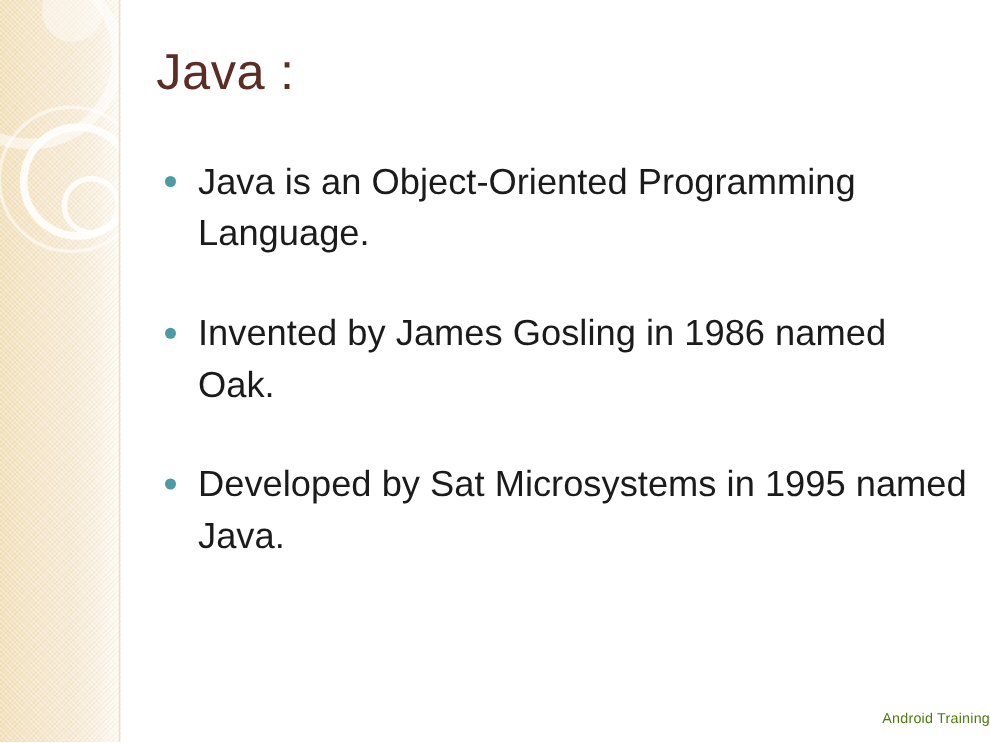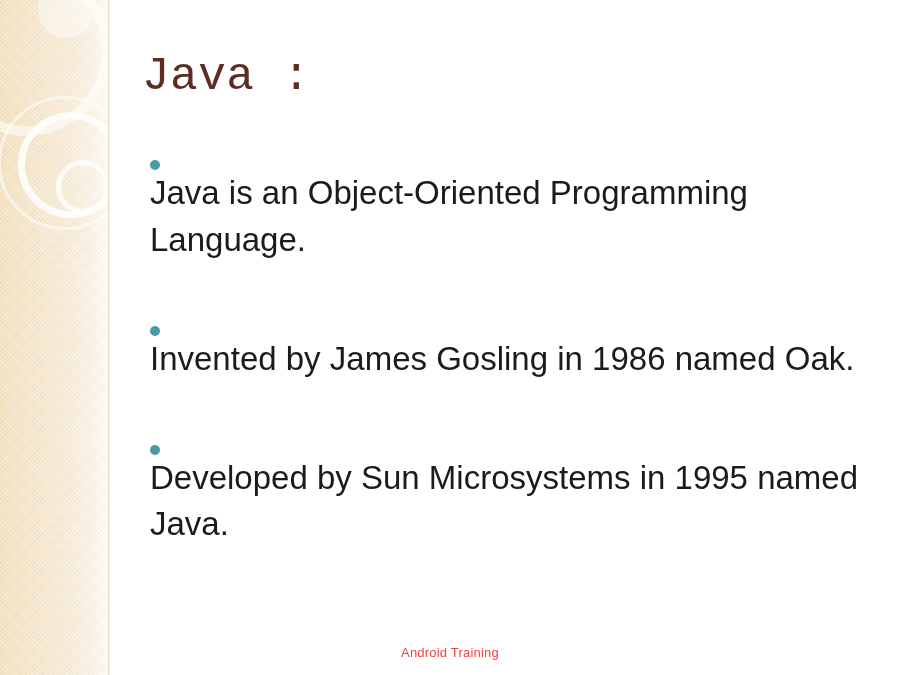--- a/index.html
+++ b/index.html
@@ -92,42 +92,41 @@
     left: 56px; top: 160px;
     width: 44px; height: 44px;
     border-width: 5px;
     border-color: rgba(255,255,255,0.80);
   }
 
   
   .title {
     position: absolute;
     left: 142px;
-    top: 52px;
-    font-family: Liberation Mono, monospace;
+    top: 40px;
+    font-family: Liberation Sans, sans-serif;
     font-size: 46px;
     font-weight: 400;
     color: #5c2d23;
     letter-spacing: 0.5px;
     line-height: 1.1;
     white-space: nowrap;
   }
 
   
   .bullets {
     position: absolute;
     left: 150px;
     top: 142px;
     width: 730px;
   }
   .bullet-row {
     display: flex;
     align-items: flex-start;
     margin-bottom: 44px;
-    flex-direction: column;
   }
   .bullet-row:last-child { margin-bottom: 0; }
 
   .bullet-dot {
     flex: 0 0 auto;
     width: 10px;
     height: 10px;
     border-radius: 50%;
     background: #4d9aa6;
     margin-top: 18px;
@@ -141,24 +140,24 @@
     color: #1b1b1b;
     font-weight: 400;
   }
 
   
   .footer {
     position: absolute;
     left: 0;
     right: 0;
     top: 645px;
-    text-align: center;
+    text-align: right;
     font-family: "Liberation Sans", sans-serif;
     font-size: 13px;
-    color: #ef4444;
+    color: #4d7c0f;
     letter-spacing: 0.2px;
   }
 </style>
 </head>
 <body>
 
 <div class="slide">
 
   <div class="left-band">
     <div class="texture"></div>
@@ -179,20 +178,20 @@
       <span class="bullet-text">Java is an Object-Oriented Programming Language.</span>
     </div>
 
     <div class="bullet-row">
       <span class="bullet-dot"></span>
       <span class="bullet-text">Invented by James Gosling in 1986 named Oak.</span>
     </div>
 
     <div class="bullet-row">
       <span class="bullet-dot"></span>
-      <span class="bullet-text">Developed by Sun Microsystems in 1995 named Java.</span>
+      <span class="bullet-text">Developed by Sat Microsystems in 1995 named Java.</span>
     </div>
 
   </div>
 
   <div class="footer">Android Training</div>
 
 </div>
 
 </body></html>

